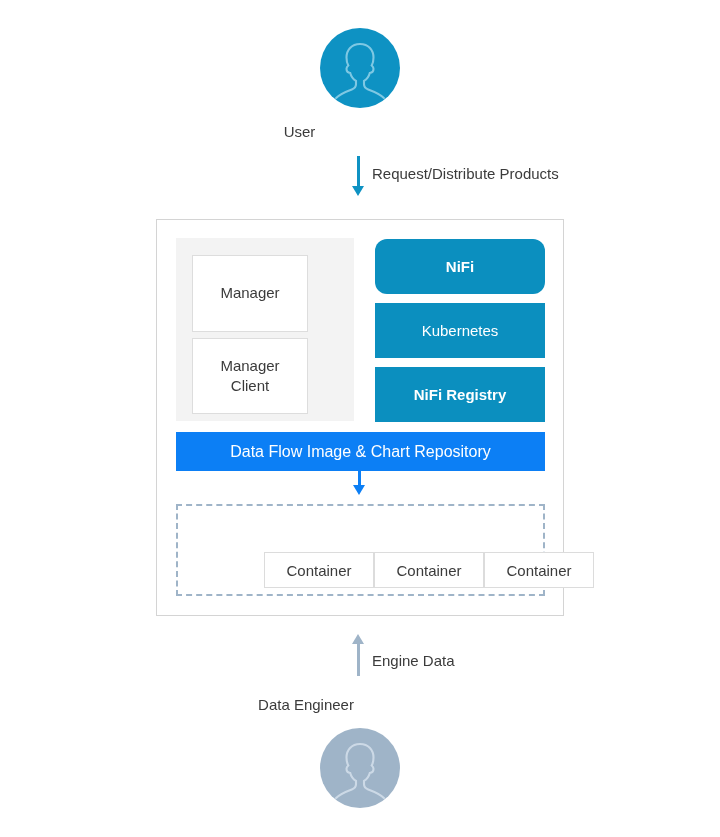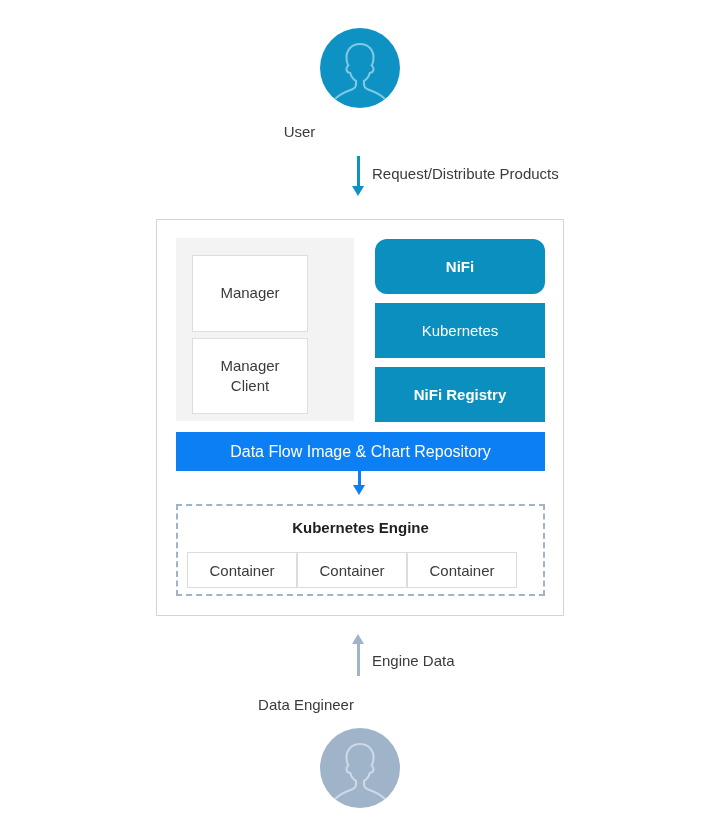--- a/index.html
+++ b/index.html
@@ -170,21 +170,21 @@
     text-align: center;
     font-weight: bold;
     font-size: 15px;
     color: #1f1f1f;
   }
   #container-row {
     position: absolute;
     left: 9px; top: 46px;
     width: 407px;
     display: flex;
-    justify-content: flex-start;
+    justify-content: flex-end;
   }
   .container-box {
     width: 110px;
     height: 36px;
     border: 1px solid #dcdcdc;
     background: #ffffff;
     box-sizing: border-box;
     display: flex;
     align-items: center;
     justify-content: center;
@@ -219,21 +219,20 @@
 <div class="service-box" id="service-nifi">NiFi</div>
 <div class="service-box" id="service-zookeeper">Kubernetes</div>
 <div class="service-box" id="service-nifi-registry">NiFi Registry</div>
 
 <div id="repository-bar">Data Flow Image &amp; Chart Repository</div>
 
 <div class="arrow-shaft" id="arrow-repo-shaft"></div>
 <div class="arrow-head" id="arrow-repo-head"></div>
 
 <div id="kubernetes-engine">
-  <div id="kubernetes-title">Kubernetes Engine</div>
   <div id="container-row">
     <div class="container-box">Container</div>
     <div class="container-box">Container</div>
     <div class="container-box">Container</div>
   </div>
 </div>
 
 <div class="arrow-shaft" id="arrow-process-shaft"></div>
 <div class="arrow-head" id="arrow-process-head"></div>
 <div class="label" id="process-label">Engine Data</div>

